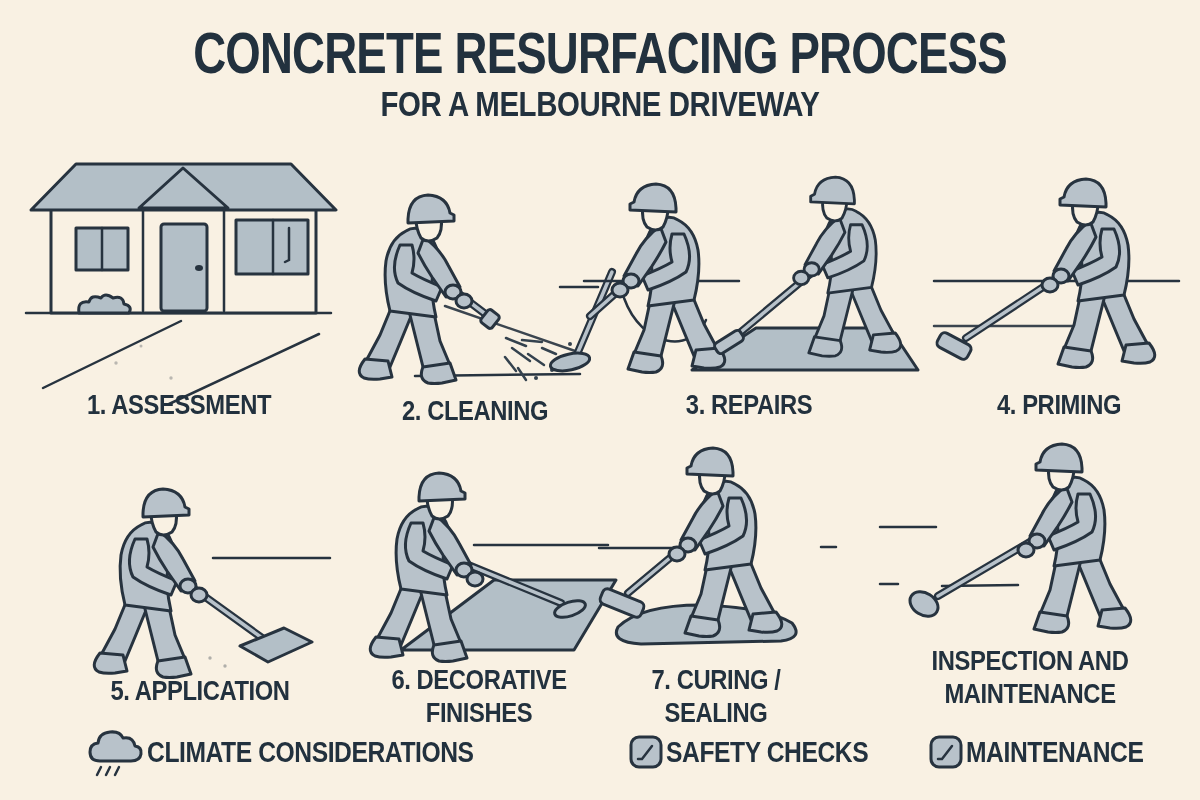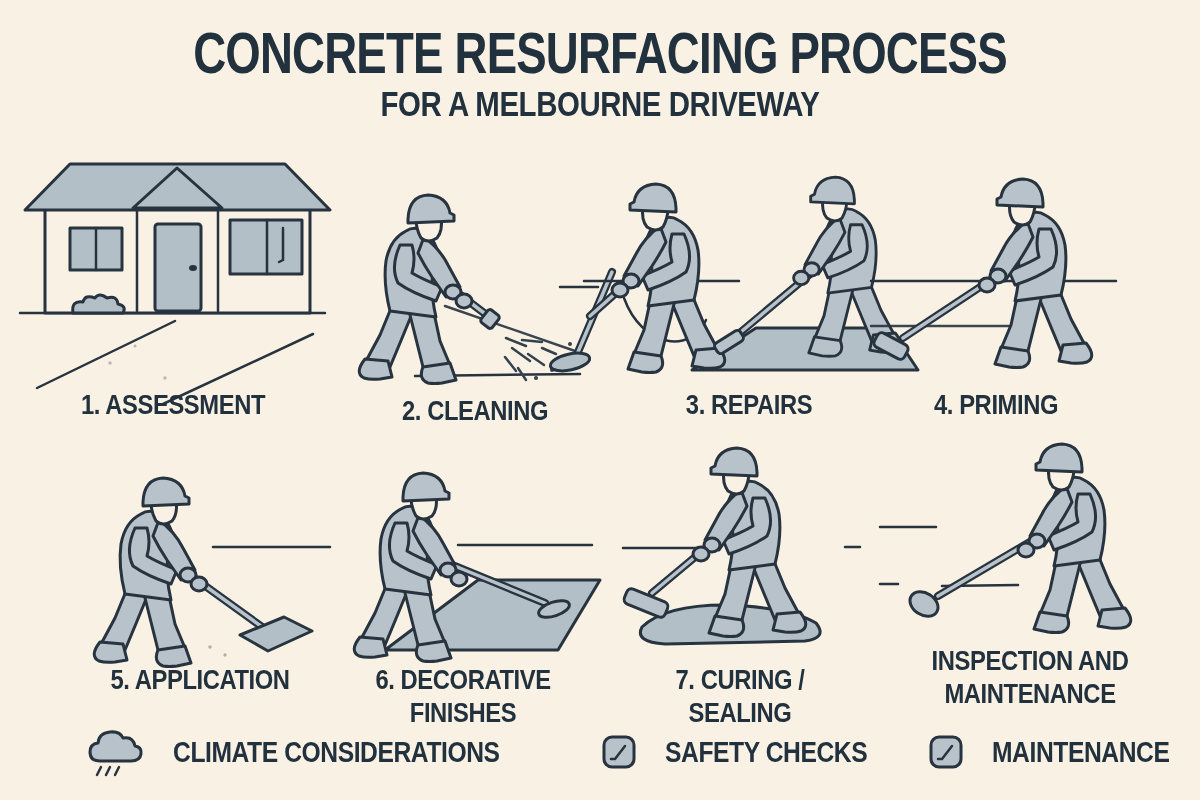--- a/index.html
+++ b/index.html
@@ -32,43 +32,43 @@
   .panel svg{position:absolute;top:0;left:0;overflow:visible;}
   .step-label{
     position:absolute;left:50%;
     transform:translateX(-50%) scaleX(.85);transform-origin:center top;
     font-size:28px;font-weight:bold;letter-spacing:-.5px;
     text-align:center;line-height:1.18;white-space:nowrap;color:#22313e;
   }
   .step-label.wrap{white-space:normal;}
   .row1 .step-label{top:240px;}
   .row2 .step-label{top:226px;}
-  #p1{left:15px;  top:148px;width:315px;height:285px;}
+  #p1{left:21px;  top:148px;width:315px;height:285px;}
   #p2{left:330px; top:154px;width:290px;height:285px;}
   #p3{left:584px; top:148px;width:330px;height:285px;}
-  #p4{left:871px; top:148px;width:250px;height:285px;text-decoration:underline;}
-  #p5{left:60px;  top:437px;width:280px;height:295px;}
-  #p6{left:330px; top:437px;width:265px;height:295px;}
-  #p7{left:620px; top:437px;width:240px;height:295px;}
+  #p4{left:934px; top:148px;width:250px;height:285px;text-decoration:underline;}
+  #p5{left:60px;  top:448px;width:280px;height:295px;}
+  #p6{left:346px; top:437px;width:265px;height:295px;}
+  #p7{left:596px; top:437px;width:240px;height:295px;}
   #p8{left:880px; top:418px;width:300px;height:295px;}
   #p6 .step-label{width:270px;}
   #p7 .step-label{width:215px;}
   #p8 .step-label{width:265px;}
   
   .foot-item{
     position:absolute;top:724px;height:56px;
-    display:flex;align-items:center;gap:28px;
+    display:flex;align-items:center;gap:2px;
   }
   .foot-item .foot-label{
     font-size:29px;font-weight:bold;letter-spacing:-.5px;
     transform:scaleX(.85);transform-origin:left center;
     white-space:nowrap;color:#22313e;
   }
   #f1{left:85px;}
-  #f2{left:601px;}
+  #f2{left:628px;}
   #f3{left:928px;}
   .fig{fill:#b8c2ca;stroke:#27333f;stroke-width:3;stroke-linejoin:round;}
   .skin{fill:#f9f1e3;stroke:#27333f;stroke-width:3;stroke-linejoin:round;}
   .surface{fill:#b3bfc7;stroke:#27333f;stroke-width:3;stroke-linejoin:round;}
   .cream{fill:#f9f1e3;stroke:#27333f;stroke-width:3;stroke-linejoin:round;}
   .gline{stroke:#27333f;stroke-width:2.5;stroke-linecap:round;}
   .poledark{stroke:#27333f;stroke-width:8;stroke-linecap:round;}
   .polegray{stroke:#b8c2ca;stroke-width:3.5;stroke-linecap:round;}
   .spray{stroke:#34424e;stroke-width:2.5;stroke-linecap:round;}
 </style>

